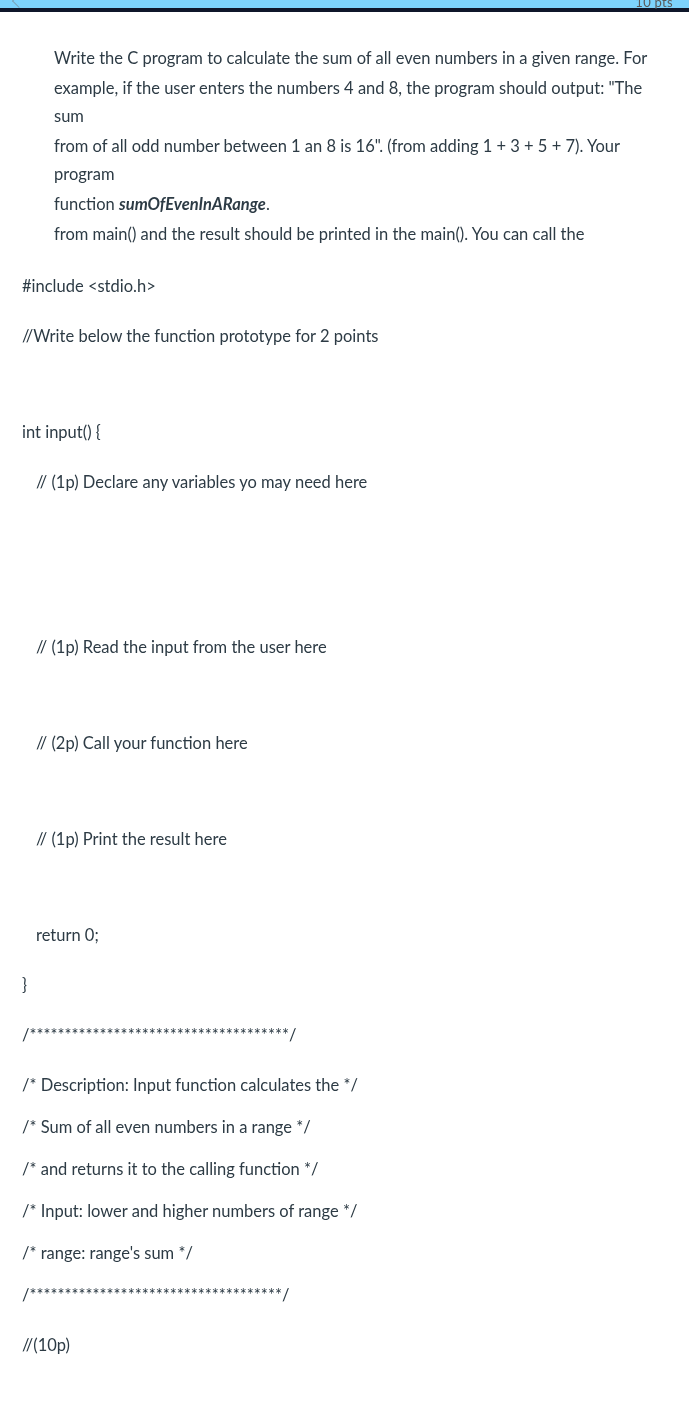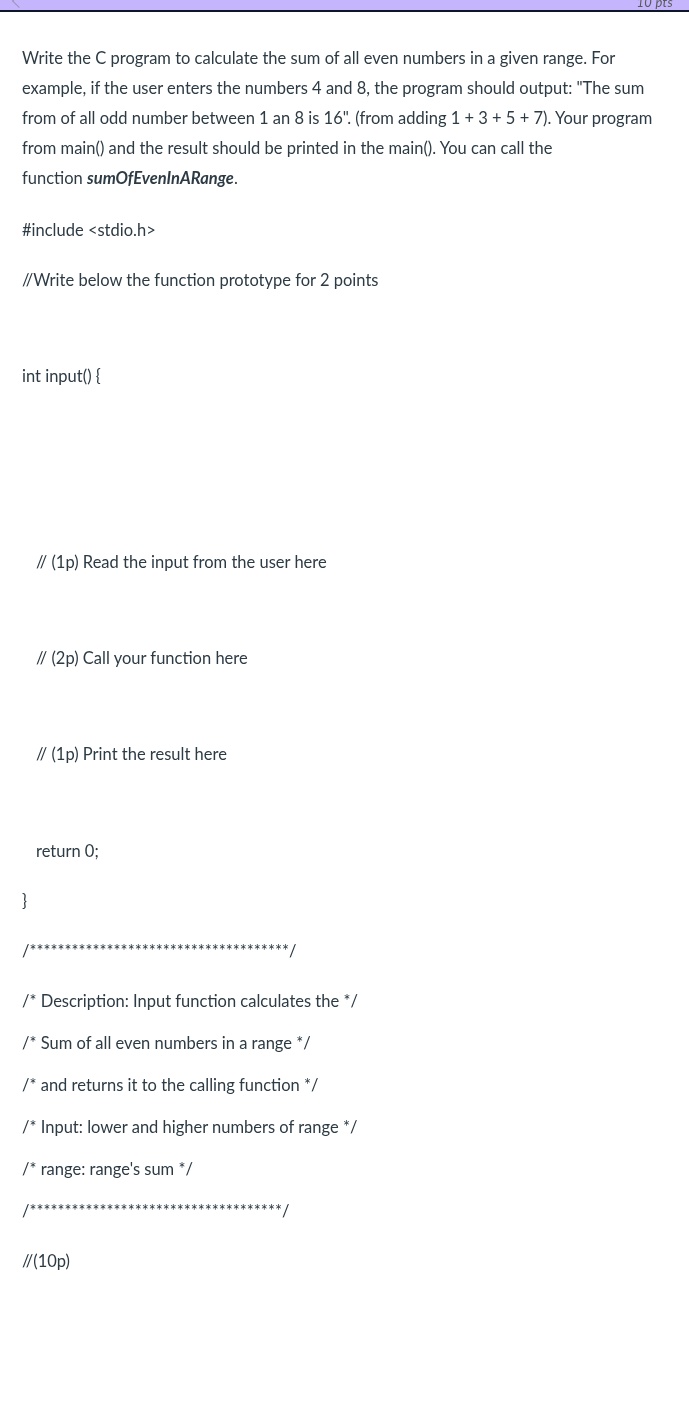--- a/index.html
+++ b/index.html
@@ -6,24 +6,23 @@
   body {
     margin: 0;
     padding: 0;
     font-family: "Lato", "Helvetica Neue", Helvetica, Arial, sans-serif;
     background: #ffffff;
     color: #2d3b45;
     width: 689px;
   }
   .top-bar {
     height: 12px;
-    border-bottom: 2px solid #0f172a;
-    background: #c4b5fd;
+    border-bottom: 4px solid #0f172a;
+    background: #7dd3fc;
     position: relative;
-    font-style: italic;
   }
   .top-bar::after {
     content: "";
     position: absolute;
     left: 0; right: 0; bottom: -3px;
     height: 3px;
     background: linear-gradient(to bottom, rgba(0,0,0,0.06), rgba(0,0,0,0));
   }
   .pts {
     position: absolute;
@@ -36,21 +35,21 @@
   }
   .content {
     padding: 32px 22px 20px 22px;
   }
   .line {
     font-size: 16.5px;
     line-height: 1.7;
     color: #2d3b45;
     margin: 0;
   }
-  .para .line { margin-bottom: 2px; }
+  .para .line { margin-bottom: 2px; margin-left: 32px; }
   .gap-md { height: 22px; }
   .gap-xl { height: 68px; }
   .indent { padding-left: 14px; }
   strong.u { text-decoration: underline; font-weight: 700; }
   em.bi { font-style: italic; font-weight: 700; }
   .bold { font-weight: 400; }
   .cap-icon {
     position: absolute;
     left: 14px;
     top: -4px;
@@ -69,36 +68,37 @@
   <span class="cap-icon"></span>
   <span class="pts">10 pts</span>
 </div>
 
 <div class="content">
 
   <div class="para">
     <p class="line">Write the C program to calculate the sum of all even numbers in a given range. For</p>
     <p class="line">example, if the user enters the numbers 4 and 8, the program should output: "The sum</p>
     <p class="line">from of all odd number between 1 an 8 is 16". (from adding 1 + 3 + 5 + 7). Your program</p>
-    <p class="line">from main() and the result should be printed in the main(). You can call the</p>
     <p class="line">
       <span>function </span><em class="bi">sumOfEvenInARange</em><span>.</span>
     </p>
+    <p class="line">from main() and the result should be printed in the main(). You can call the</p>
   </div>
 
   <div class="gap-md"></div>
   <p class="line">#include &lt;stdio.h&gt;</p>
 
   <div class="gap-md"></div>
   <p class="line">//Write below the function prototype for 2 points</p>
 
   <div class="gap-xl"></div>
   <p class="line">int input() {</p>
 
   <div class="gap-md"></div>
+  <p class="line indent">// (1p) Declare any variables yo may need here</p>
 
   <div class="gap-xl"></div>
 
   <div class="gap-xl"></div>
   <p class="line indent">// (1p) Read the input from the user here</p>
 
   <div class="gap-xl"></div>
   <p class="line indent">// (2p) Call your function here</p>
 
   <div class="gap-xl"></div>

